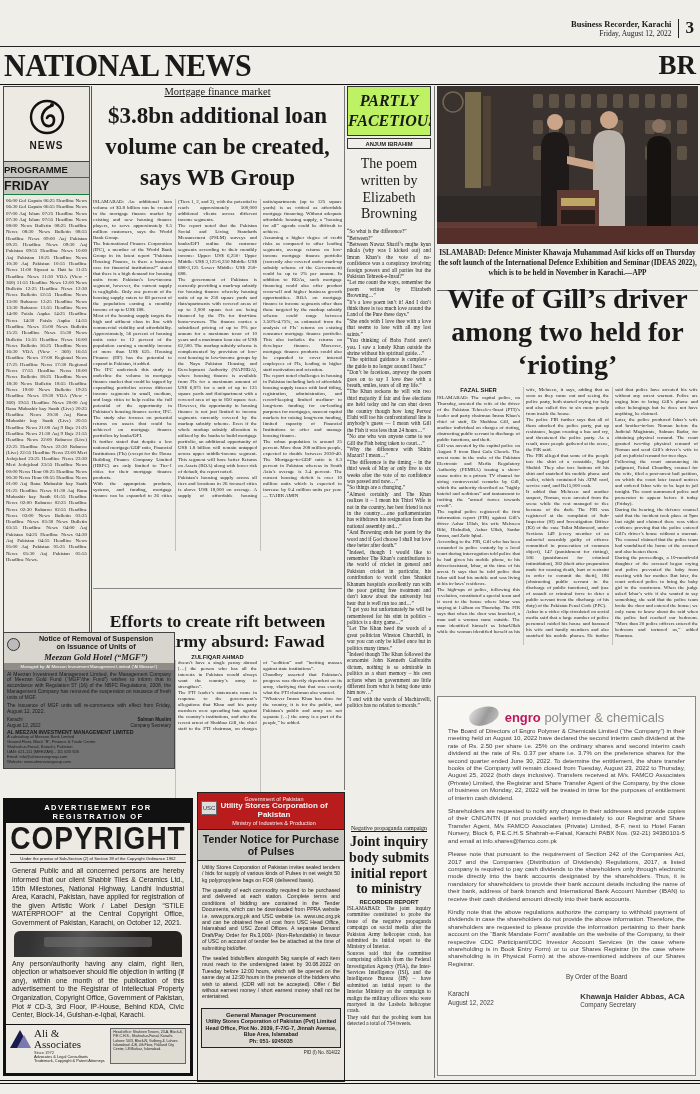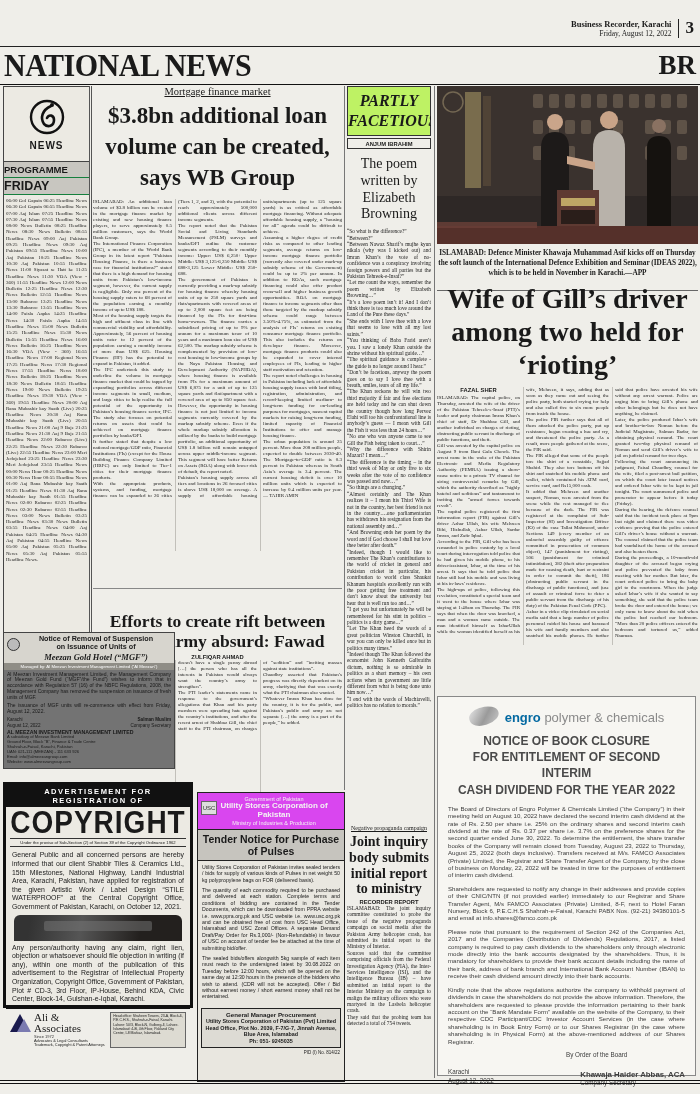--- a/index.html
+++ b/index.html
@@ -47,21 +47,21 @@
 
   
   .eff{left:93px;top:588px;width:249px;border-top:1px solid #888;padding-top:20px;}
   .eff h2{margin:2px 0 3px 0;font-size:17.5px;line-height:1.15;text-align:center;font-weight:900;}
   .byline{font-family:"Liberation Sans",sans-serif;font-weight:bold;font-size:5.8px;text-align:center;}
   .eff .cols3{height:148px;}
 
   
   .tender{left:197px;top:792px;width:146px;height:288px;border:1.5px solid #222;background:#e9e7e0;
           font-family:"Liberation Sans",sans-serif;}
-  .tnhead{background:#d946ef;color:#f3f3f3;text-align:center;padding:3px 2px 3px 8px;position:relative;}
+  .tnhead{background:#b91c1c;color:#f3f3f3;text-align:center;padding:3px 2px 3px 8px;position:relative;}
   .tnhead .uscicon{position:absolute;left:3px;top:8px;width:14px;height:12px;background:#ddd;
           border:1px solid #666;font-size:6px;color:#333;text-align:center;line-height:12px;}
   .tngov{font-size:5.5px;}
   .tnorg{font-size:8px;font-weight:bold;line-height:1.1;}
   .tnmin{font-size:5.5px;}
   .tntitle{background:#c6c4be;border-top:1px solid #222;border-bottom:1px solid #222;
            font-size:10.5px;font-weight:bold;text-align:center;line-height:1.15;padding:3px 1px;}
   .tnbody{padding:3px 4px;font-size:5.2px;line-height:6.4px;text-align:justify;}
   .tnbody p{margin:0 0 4px 0;}
   .tnfoot{border:1.5px solid #222;margin:1px 3px;padding:2px;text-align:center;background:#dddbd4;}
@@ -93,21 +93,21 @@
   .wife .cols3{height:258px;}
   .wife .byline{margin-bottom:2px;}
 
   
   .engro{left:437px;top:696px;width:259px;height:380px;border:1.5px solid #888;background:#f7f6f2;
          font-family:"Liberation Sans",sans-serif;color:#3c3c3c;padding:6px 10px;box-sizing:border-box;}
   .englogo{display:flex;align-items:flex-end;justify-content:center;gap:6px;margin:4px 0 2px 0;}
   .pillow{width:30px;height:18px;background:linear-gradient(135deg,#e8e8e8,#9a9a9a 55%,#c9c9c9);
           border-radius:45% 55% 50% 50%;transform:rotate(-18deg);}
   .engtext{font-size:13px;color:#8a8a8a;}
-  .engtext b{color:#0369a1;margin-top:20px;}
+  .engtext b{color:#be185d;margin-top:20px;}
   .engtitle{font-size:12px;font-weight:bold;text-align:center;line-height:1.35;margin:8px 0 7px 0;color:#4a4a4a;}
   .engbody{font-size:6.1px;line-height:7.4px;text-align:justify;}
   .engbody p{margin:0 0 6px 0;}
   .engorder{font-size:6.3px;text-align:left;margin:4px 0 10px 118px;}
   .engfoot{display:flex;justify-content:space-between;align-items:flex-end;}
   .engplace{font-size:6.3px;line-height:1.4;}
   .engsign{text-align:left;}
   .engsigner{font-size:7.8px;font-weight:bold;}
   .engsect{font-size:6.3px;}
 
@@ -119,21 +119,21 @@
           border-radius:50%;background:#bbb;}
   .mz1{font-size:7.2px;font-weight:bold;line-height:1.15;}
   .mzfund{font-size:8.5px;font-weight:bold;font-style:italic;font-family:"Liberation Serif",serif;}
   .mzmgd{background:#8f8d86;color:#fff;font-size:4.3px;text-align:center;padding:1px 0;}
   .mzbody{padding:2px 3px;font-size:5px;line-height:5.9px;text-align:justify;}
   .mzrow{display:flex;justify-content:space-between;padding:0 3px;font-size:4.6px;line-height:1.25;}
   .mzco{padding:1px 3px 0 3px;font-size:5.2px;font-weight:bold;}
   .mzaddr{padding:0 3px;font-size:4.1px;line-height:4.9px;}
 
   
-  .cpad{left:3px;top:782px;width:190px;height:226px;border:3px solid #111;background:#eceae3;
+  .cpad{left:3px;top:798px;width:190px;height:278px;border:3px solid #111;background:#eceae3;
         font-family:"Liberation Sans",sans-serif;box-sizing:border-box;}
   .cpbanner{background:#111;color:#fff;font-size:7.5px;font-weight:bold;text-align:center;
             letter-spacing:1.5px;padding:2px 0;}
   .cpword{font-size:28px;font-weight:900;text-align:center;letter-spacing:1px;line-height:1.05;
           transform:scaleY(1.1);transform-origin:top center;}
   .cpsub{font-size:4.2px;text-align:center;border-top:1px solid #333;border-bottom:1px solid #333;
          margin:2px 4px;padding:1px 0;}
   .cpbody{padding:2px 6px;font-size:6.9px;line-height:8.6px;text-align:justify;}
   .cpimg{height:26px;margin:1px 8px;background:linear-gradient(100deg,#333 10%,#555 40%,#23201e 75%);
          border-radius:6px 6px 0 0;position:relative;overflow:hidden;}
@@ -343,23 +343,20 @@
 During the hearing, the defence counsel said that the incident took place at 9pm last night and claimed there was video evidence proving that the police entered Gill’s driver’s house without a warrant. The counsel claimed that the police team had vandalised the home of the accused and also beaten them.
 During the proceedings, a 10-month-old daughter of the accused began crying and police prevented the baby from meeting with her mother. But later, the court ordered police to bring the baby girl to the courtroom. When the judge asked Izhar’s wife if she wanted to say something, she said that the police team broke the door and entered the house; we only came to know about the raid when the police had reached our bedroom. “More than 20 police officers entered the bedroom and tortured us,” added Nauman.</div>
     </div>
   </div>
 
   <div class="abs engro">
     <div class="englogo">
       <span class="pillow"></span>
       <span class="engtext"><b>engro</b><span> polymer &amp; chemicals</span></span>
     </div>
-    <div class="engtitle ml">NOTICE OF BOOK CLOSURE
-FOR ENTITLEMENT OF SECOND INTERIM
-CASH DIVIDEND FOR THE YEAR 2022</div>
     <div class="engbody">
       <p>The Board of Directors of Engro Polymer &amp; Chemicals Limited (“the Company”) in their meeting held on August 10, 2022 have declared the second interim cash dividend at the rate of Rs. 2.50 per share i.e. 25% on the ordinary shares and second interim cash dividend at the rate of Rs. 0.37 per share i.e. 3.7% on the preference shares for the second quarter ended June 30, 2022. To determine the entitlement, the share transfer books of the Company will remain closed from Tuesday, August 23, 2022 to Thursday, August 25, 2022 (both days inclusive). Transfers received at M/s. FAMCO Associates (Private) Limited, the Registrar and Share Transfer Agent of the Company, by the close of business on Monday, 22, 2022 will be treated in time for the purposes of entitlement of interim cash dividend.</p>
       <p>Shareholders are requested to notify any change in their addresses and provide copies of their CNIC/NTN (if not provided earlier) immediately to our Registrar and Share Transfer Agent, M/s FAMCO Associates (Private) Limited, 8-F, next to Hotel Faran Nursery, Block 6, P.E.C.H.S Shahrah-e-Faisal, Karachi PABX Nos. (92-21) 34380101-5 and email at info.shares@famco.com.pk</p>
       <p>Please note that pursuant to the requirement of Section 242 of the Companies Act, 2017 and the Companies (Distribution of Dividends) Regulations, 2017, a listed company is required to pay cash dividends to the shareholders only through electronic mode directly into the bank accounts designated by the shareholders. Thus, it is mandatory for shareholders to provide their bank account details including the name of their bank, address of bank branch and International Bank Account Number (IBAN) to receive their cash dividend amount directly into their bank accounts.</p>
       <p>Kindly note that the above regulations authorize the company to withhold payment of dividends in case the shareholders do not provide the above information. Therefore, the shareholders are requested to please provide the information pertaining to their bank account on the “Bank Mandate Form” available on the website of the Company, to their respective CDC Participant/CDC Investor Account Services (in the case where shareholding is in Book Entry Form) or to our Shares Registrar (in the case where shareholding is in Physical Form) at the above-mentioned address of our Shares Registrar.</p>
     </div>
     <div class="engorder">By Order of the Board</div>
     <div class="engfoot">
       <div class="engplace">
         <div>Karachi</div>

